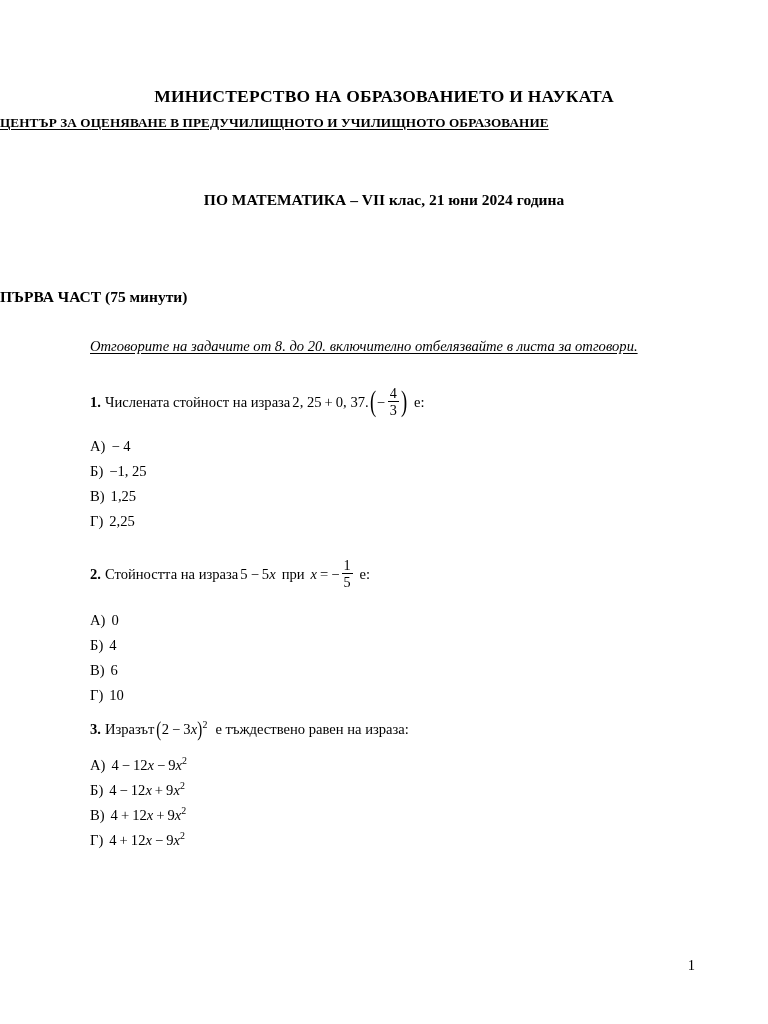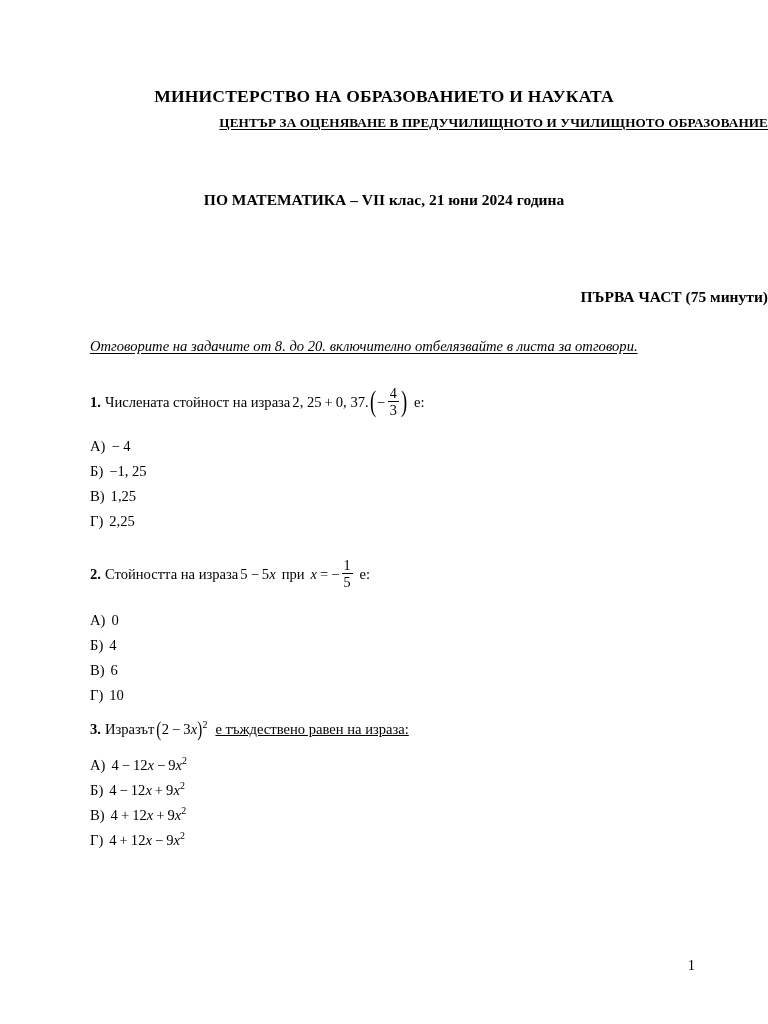--- a/index.html
+++ b/index.html
@@ -30,21 +30,21 @@
     top: 86px;
     text-align: center;
     font-weight: bold;
     font-size: 17.5px;
     letter-spacing: 0.2px;
   }
   .hdr-sub {
     position: absolute;
     left: 0; right: 0;
     top: 115px;
-    text-align: right;
+    text-align: left;
     font-weight: bold;
     font-size: 13.2px;
     text-decoration: underline;
     text-underline-offset: 2px;
     letter-spacing: 0.1px;
   }
   .hdr-nvo {
     position: absolute;
     left: 0; right: 0;
     top: 166px;
@@ -67,21 +67,21 @@
     text-align: center;
     font-weight: bold;
     font-size: 14.5px;
     text-decoration: underline;
     text-underline-offset: 2px;
   }
   .hdr-part {
     position: absolute;
     left: 0; right: 0;
     top: 288px;
-    text-align: right;
+    text-align: left;
     font-weight: bold;
     font-size: 15.5px;
   }
   .instruction {
     position: absolute;
     left: 90px;
     top: 338px;
     font-style: italic;
     font-size: 14.6px;
     text-decoration: underline;
@@ -276,21 +276,21 @@
       <span class="q-text">Изразът</span>
       <span class="math">
         <span class="paren-sm">(</span>
         <span>2</span>
         <span class="op">−</span>
         <span>3</span>
         <span class="mi">x</span>
         <span class="paren-sm">)</span>
         <span class="sup">2</span>
       </span>
-      <span style="margin-left:8px;text-decoration:underline;">е тъждествено равен на израза:</span>
+      <span style="margin-left:8px;">е тъждествено равен на израза:</span>
     </div>
     <div class="opt-list" style="margin-top:14px;">
 
       <div class="opt">
         <span class="opt-letter">А)</span>
         <span class="math">
           <span>4</span>
           <span class="op">−</span>
           <span>12</span>
           <span class="mi">x</span>

